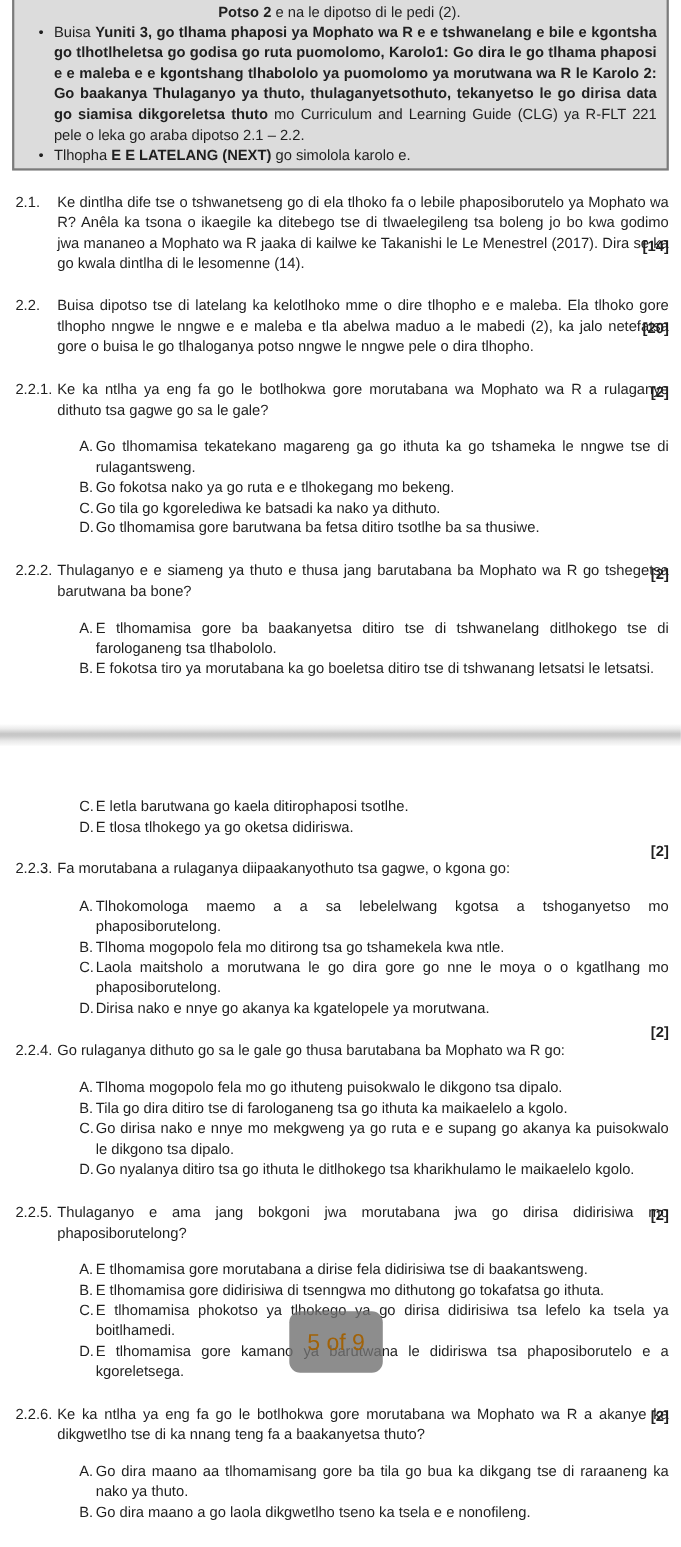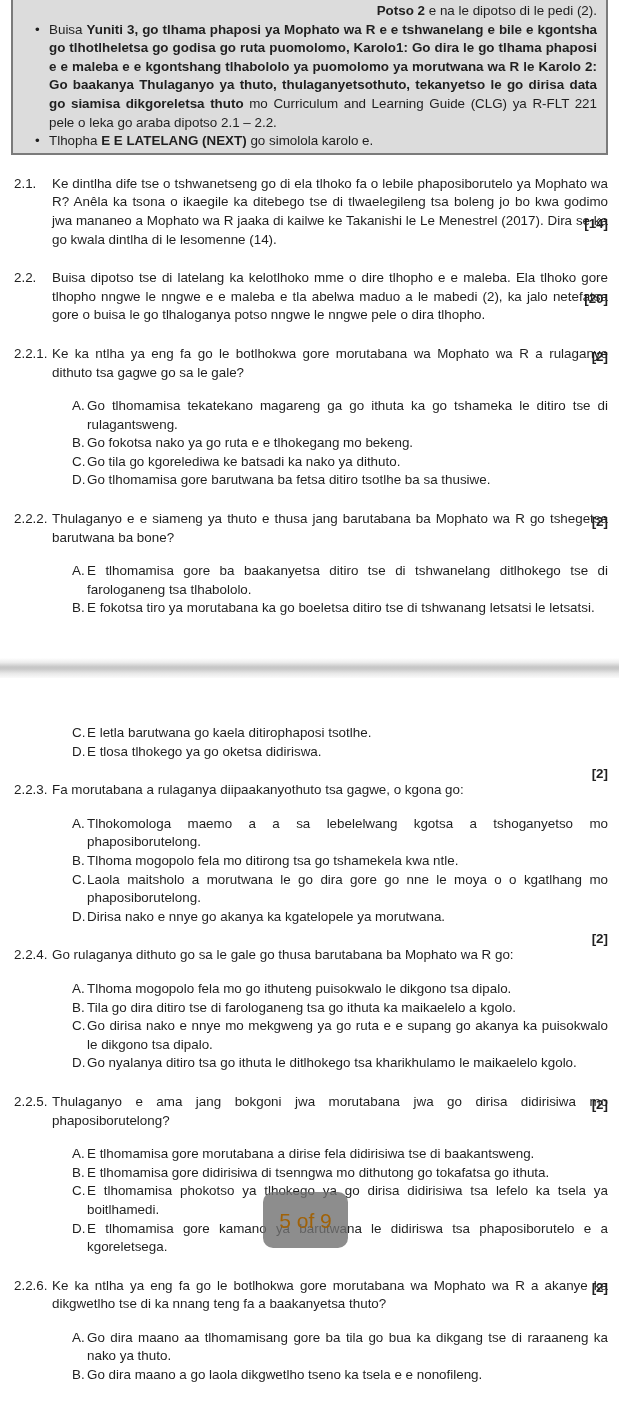--- a/index.html
+++ b/index.html
@@ -12,21 +12,21 @@
   .b{font-weight:bold;}
   .i{}
 
   
   .notice-box{
     margin:-4px 11px 0 11px;
     background:#dcdcdc;
     border:2px solid #7b7b7b;
     padding:4px 9px 2px 7px;
   }
-  .notice-title{text-align:right;}
+  .notice-title{text-align:center;}
   .bullet-row{display:flex;margin-left:15px;}
   .bullet-marker{width:14px;flex:none;}
   .bullet-text{flex:1;text-align:justify;}
 
   
   .content{padding:0 11px 0 14px;}
   .content.page4{margin-top:18px;}
   .q{display:flex;margin-top:20px;}
   .qnum{width:38px;flex:none;}
   .qbody{flex:1;position:relative;text-align:justify;}
@@ -81,21 +81,21 @@
         <div class="qnum">2.2.</div>
         <div class="qbody"><span>Buisa dipotso tse di latelang ka kelotlhoko mme o dire tlhopho e e maleba. Ela tlhoko gore tlhopho nngwe le nngwe e e maleba e tla abelwa maduo a le mabedi (2), ka jalo netefatsa gore o buisa le go tlhaloganya potso nngwe le nngwe pele o dira tlhopho.</span><span class="marks">[20]</span></div>
       </div>
       <div class="q">
         <div class="qnum">2.2.1.</div>
         <div class="qbody"><span>Ke ka ntlha ya eng fa go le botlhokwa gore morutabana wa Mophato wa R a rulaganye dithuto tsa gagwe go sa le gale?</span><span class="marks">[2]</span></div>
       </div>
       <div class="opts">
         <div class="opt">
           <div class="optletter">A.</div>
-          <div class="opttext">Go tlhomamisa tekatekano magareng ga go ithuta ka go tshameka le ditiro tse di rulagantsweng.</div>
+          <div class="opttext">Go tlhomamisa tekatekano magareng ga go ithuta ka go tshameka le nngwe tse di rulagantsweng.</div>
         </div>
         <div class="opt">
           <div class="optletter">B.</div>
           <div class="opttext">Go fokotsa nako ya go ruta e e tlhokegang mo bekeng.</div>
         </div>
         <div class="opt">
           <div class="optletter">C.</div>
           <div class="opttext">Go tila go kgorelediwa ke batsadi ka nako ya dithuto.</div>
         </div>
         <div class="opt">

